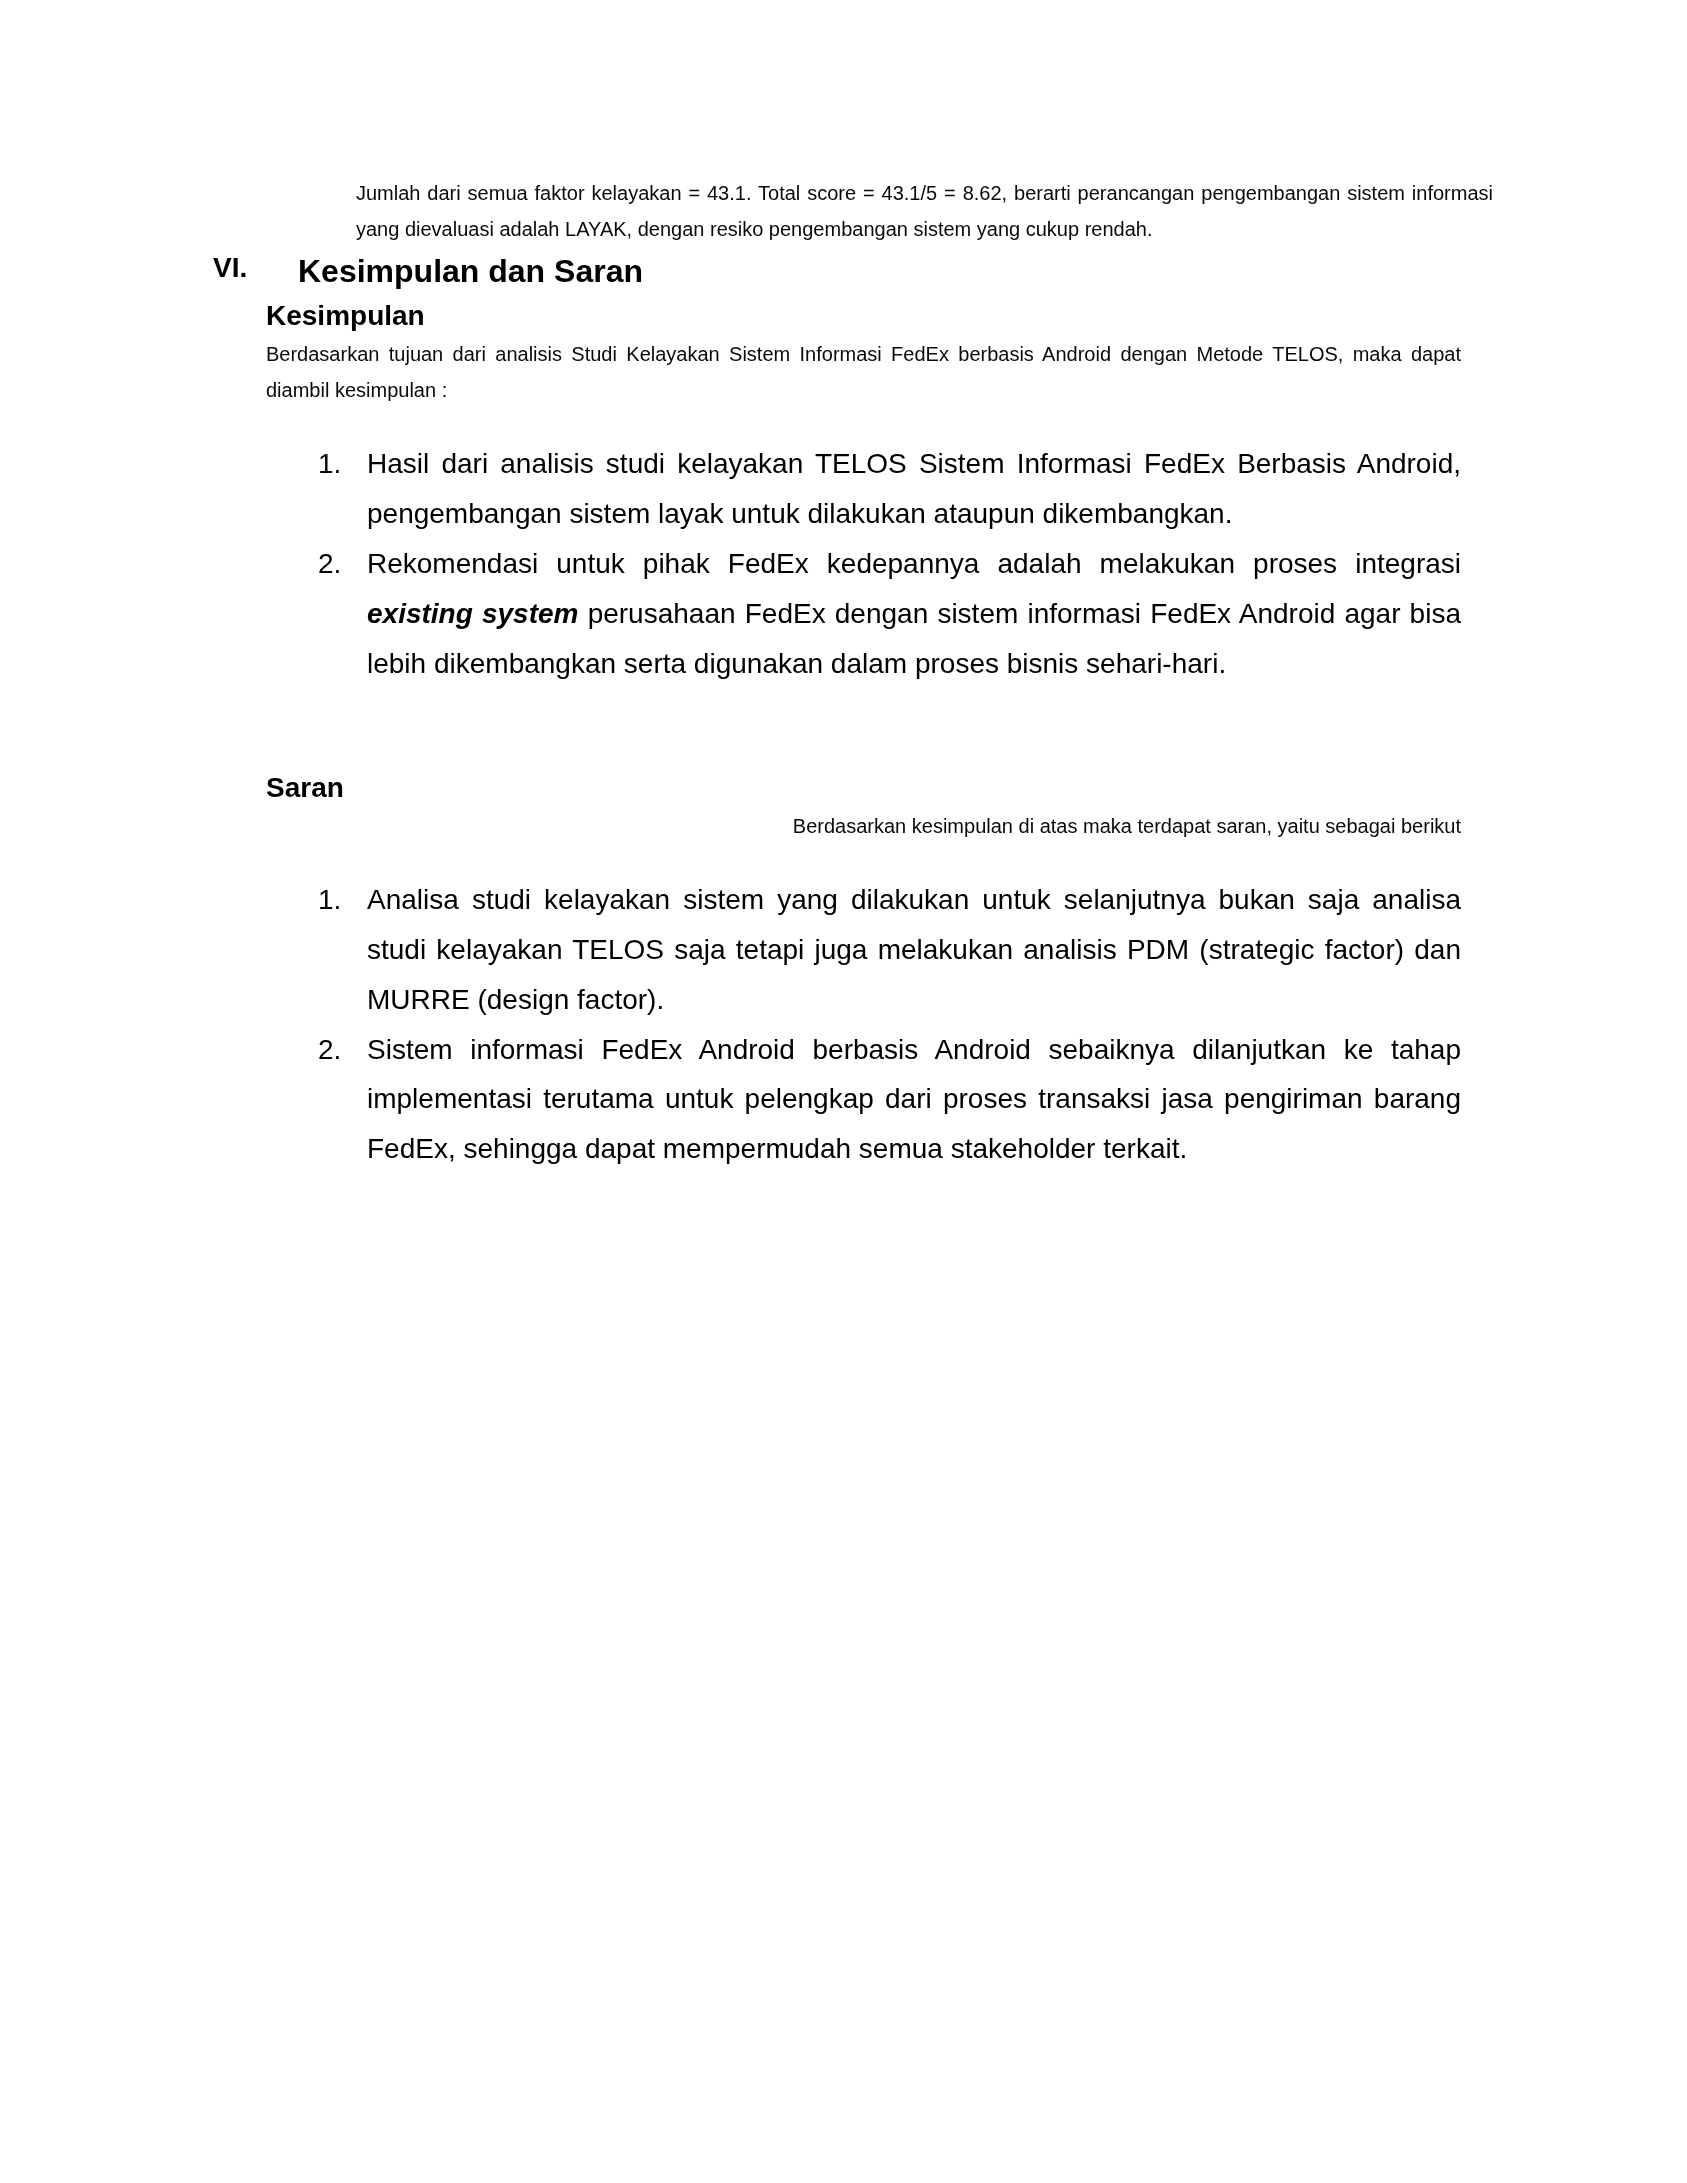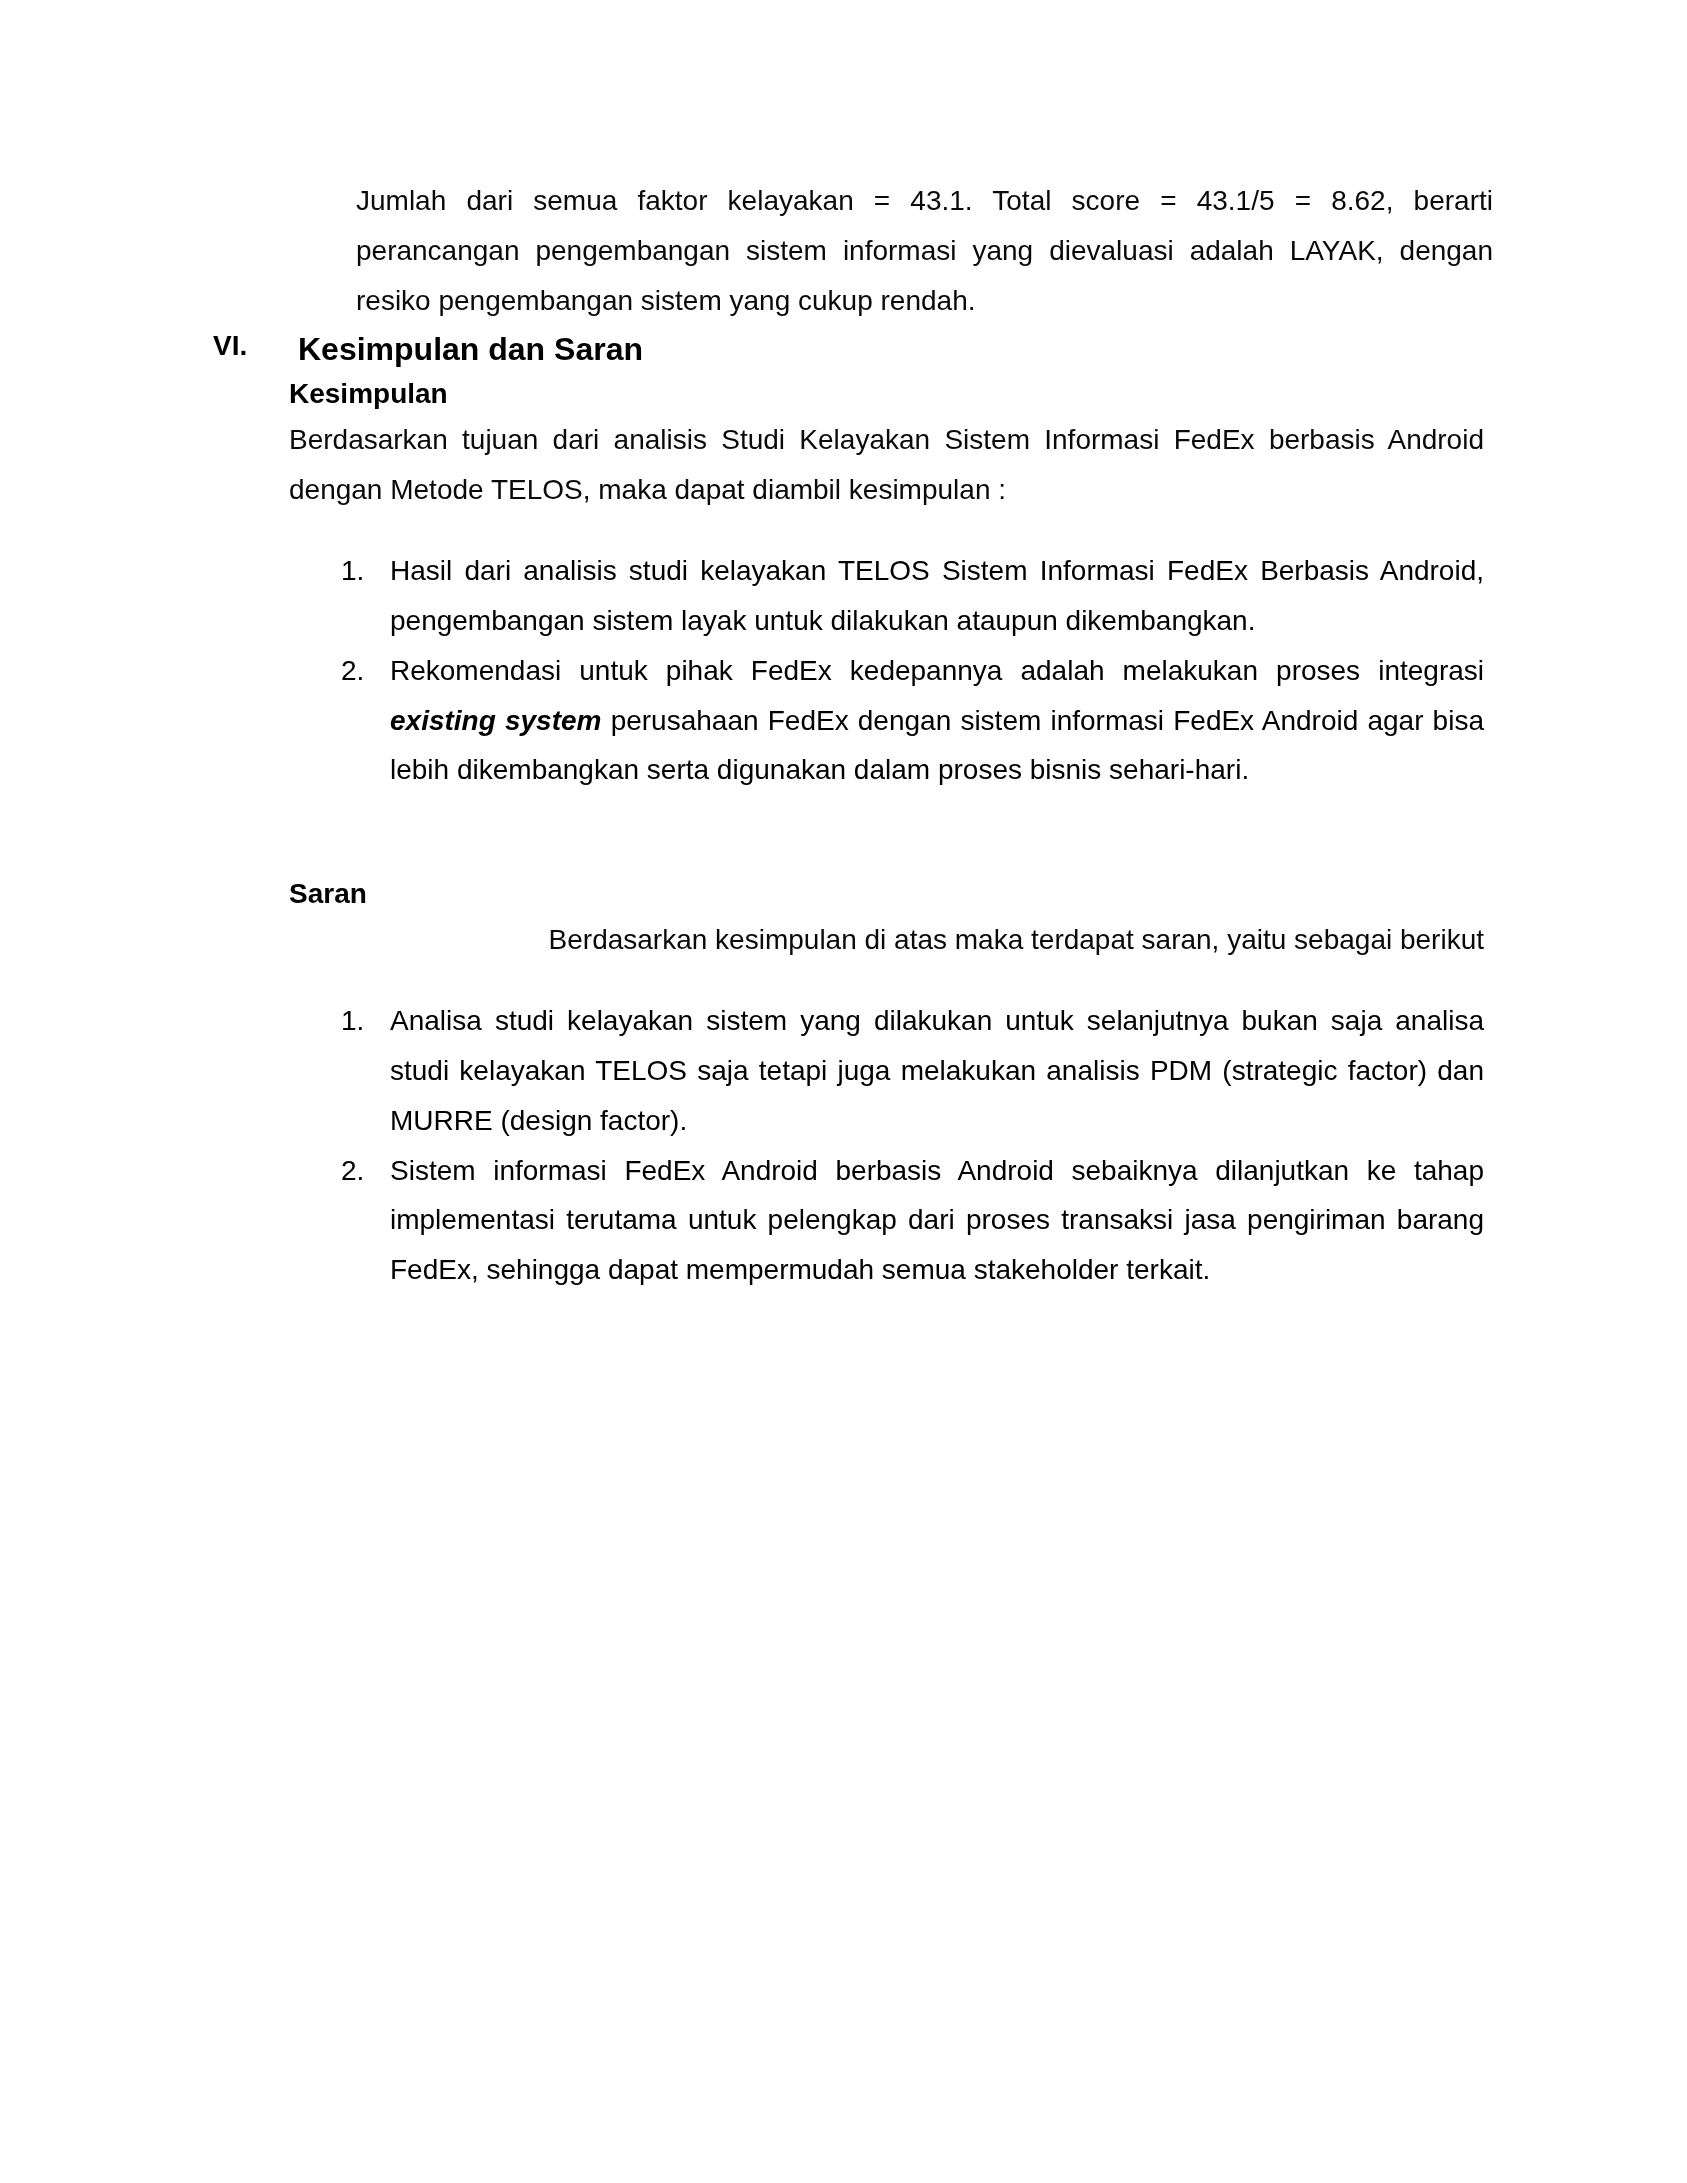--- a/index.html
+++ b/index.html
@@ -23,21 +23,21 @@
   
   .content {
     position: absolute;
     left: 213px;
     top: 176px;
     width: 1279px;
   }
 
   
   .para {
-    font-size: 28px;
+    font-size: 20px;
     line-height: 1.78;
     text-align: justify;
     text-justify: inter-word;
     margin: 0;
     color: #0a0a0a;
   }
   .para.last-left {
     text-align: right;
   }
 
@@ -61,21 +61,21 @@
   }
   .section-title {
     font-weight: bold;
     font-size: 32px;
     line-height: 1.5;
     text-align: center;
   }
 
   
   .body-col {
-    margin-left: 76px;
+    margin-left: 53px;
     width: 1195px;
   }
   .sub-head {
     font-weight: bold;
     font-size: 28px;
     line-height: 1.5;
     margin: 0;
   }
   .sub-head.spaced {
     margin-top: 48px;

